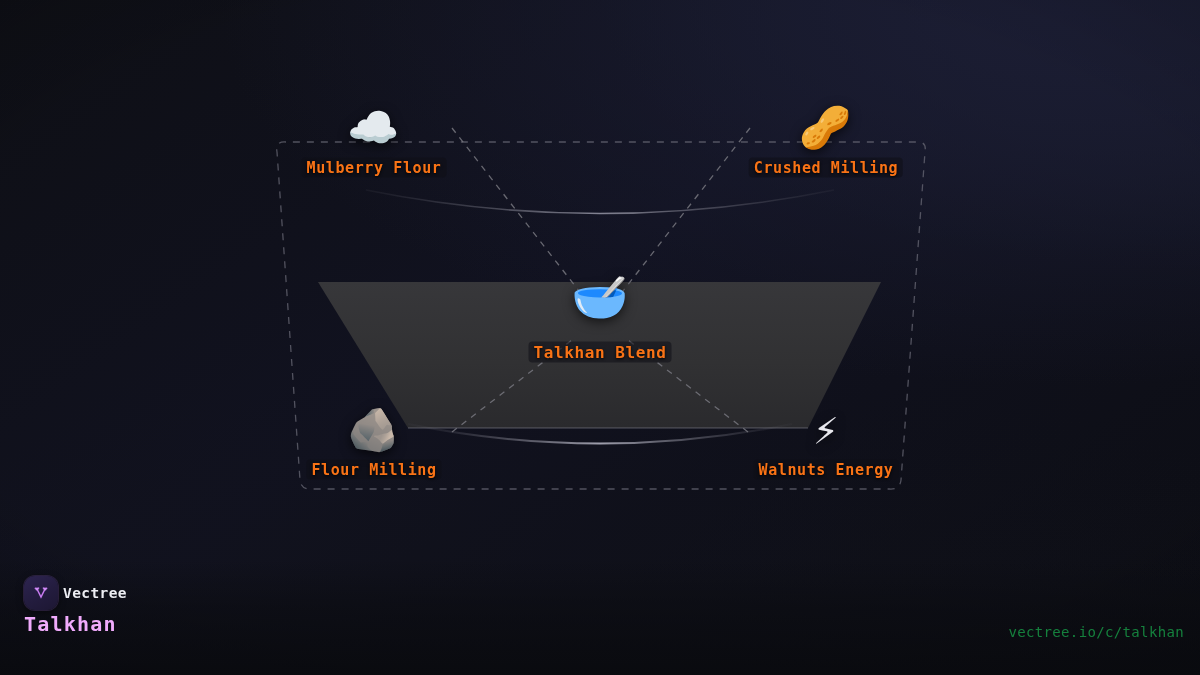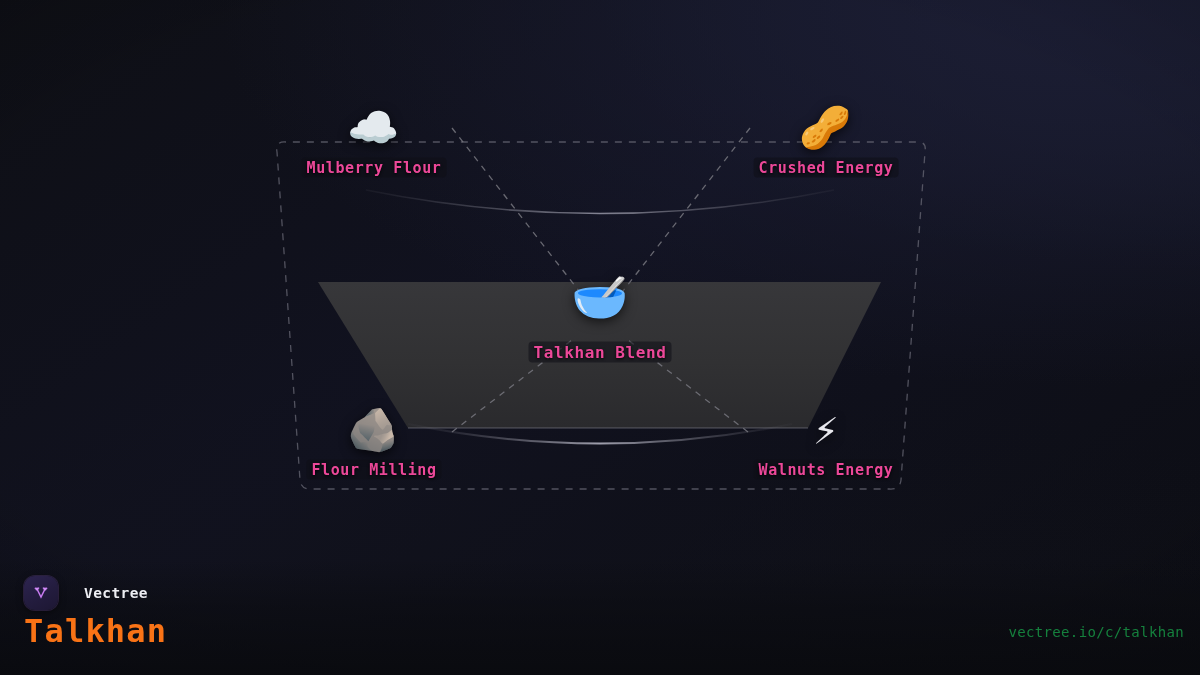--- a/index.html
+++ b/index.html
@@ -37,21 +37,21 @@
   .node .emoji{
     font-size:42px; line-height:1;
     filter:drop-shadow(0 3px 6px rgba(0,0,0,.65));
     user-select:none;
   }
   .node .label{
     margin-top:9px;
     font-size:15px;
     font-weight:700;
     letter-spacing:.6px;
-    color:#ec4899;
+    color:#f97316;
     text-shadow:0 1px 3px rgba(0,0,0,.9);
     background:rgba(14,15,21,.55);
     padding:1px 5px;
     border-radius:4px;
   }
   .node-center .emoji{ font-size:46px; }
   .node-center .label{ margin-top:22px; font-size:16px; }
 
   #node-mulberry-flour { left:374px; top:142px; }
   #node-crushed-walnuts{ left:826px; top:142px; }
@@ -59,34 +59,34 @@
   #node-ancient-energy { left:826px; top:444px; }
   #node-talkhan-blend  { left:600px; top:318px; }
 
   
   .footer{
     position:absolute; left:0; right:0; bottom:0; height:115px;
     background:linear-gradient(180deg, rgba(10,11,16,0) 0%, rgba(10,11,16,.55) 40%, rgba(9,10,14,.9) 100%);
   }
   .brand{
     position:absolute; left:24px; top:576px;
-    display:flex; align-items:center; gap:26px;
+    display:flex; align-items:center; gap:5px;
   }
   .brand-mark{
     width:34px; height:34px; border-radius:11px;
     background:linear-gradient(150deg,#2d2450 0%,#231c3e 55%,#1d1733 100%);
     box-shadow:0 0 0 1px rgba(160,110,220,.20), 0 2px 7px rgba(0,0,0,.5);
     display:flex; align-items:center; justify-content:center;
   }
   .brand-name{
     font-size:14.5px; font-weight:700; letter-spacing:.4px; color:#edeef3;
   }
   .page-title{
     position:absolute; left:24px; top:612px;
-    font-size:32px; font-weight:700; letter-spacing:1.2px; color:#f97316;
+    font-size:20px; font-weight:700; letter-spacing:1.2px; color:#f0abfc;
   }
   .page-url{
     position:absolute; right:16px; top:624px;
     font-size:14px; letter-spacing:.35px; color:#15803d;
   }
 </style>
 </head>
 <body>
 
 <div class="bg-base"></div>
@@ -130,21 +130,21 @@
     <line x1="748" y1="432" x2="628" y2="340" stroke="#77777f" stroke-width="1.3" stroke-dasharray="6 6" opacity="0.85"></line>
   </svg>
 
   <div class="node" id="node-mulberry-flour">
     <span class="emoji">☁️</span>
     <span class="label">Mulberry Flour</span>
   </div>
 
   <div class="node" id="node-crushed-walnuts">
     <span class="emoji">🥜</span>
-    <span class="label">Crushed Energy</span>
+    <span class="label">Crushed Milling</span>
   </div>
 
   <div class="node" id="node-stone-milling">
     <span class="emoji">🪨</span>
     <span class="label">Flour Milling</span>
   </div>
 
   <div class="node" id="node-ancient-energy">
     <span class="emoji">⚡</span>
     <span class="label">Walnuts Energy</span>

